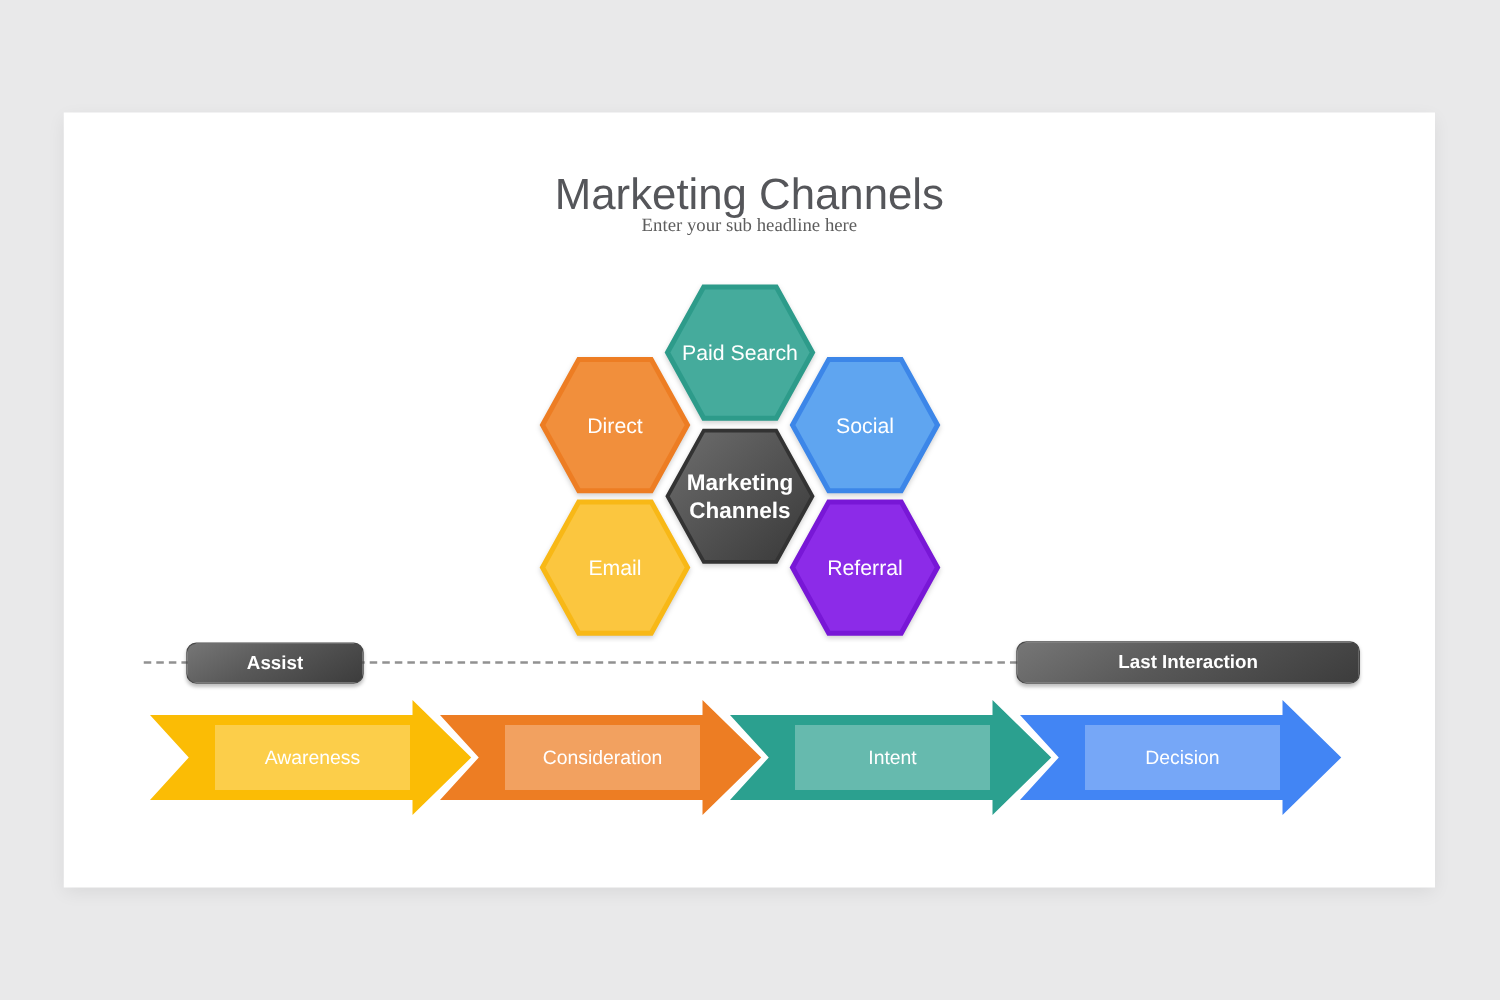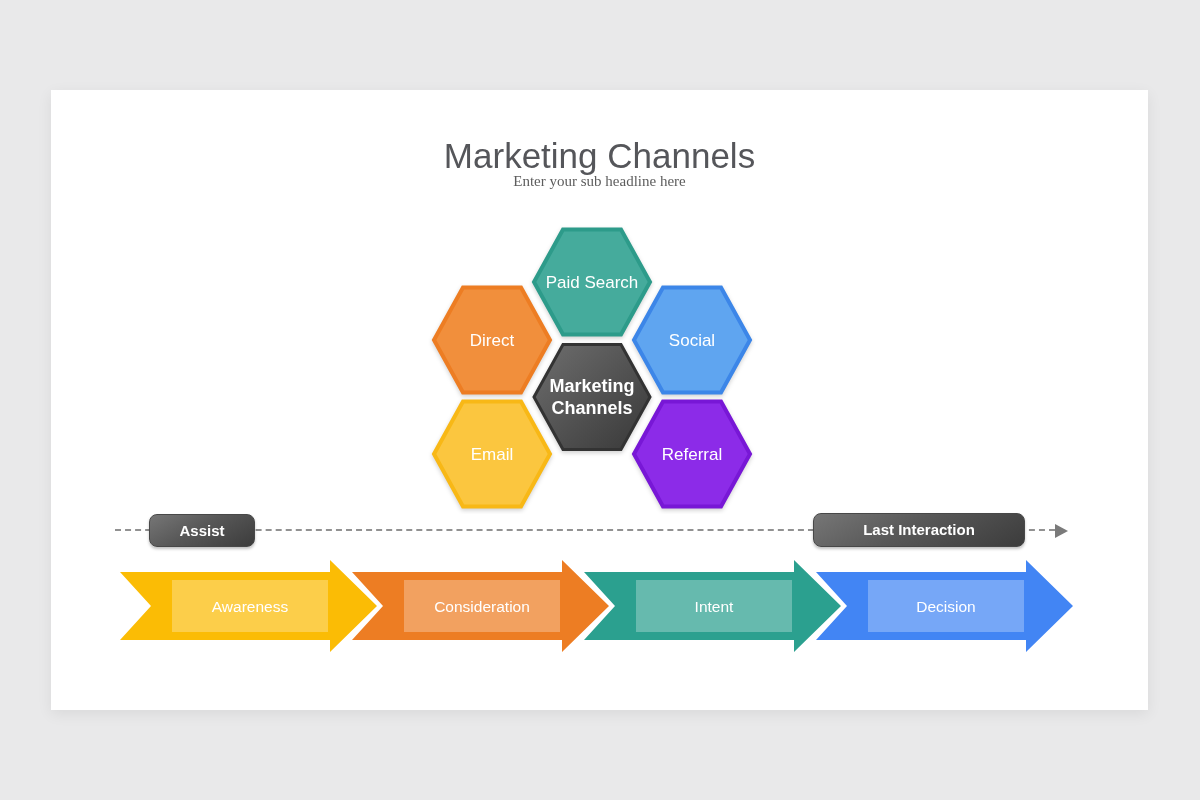--- a/index.html
+++ b/index.html
@@ -74,22 +74,22 @@
     background: linear-gradient(150deg, #767676 0%, #585858 45%, #3c3c3c 100%);
     border: 1px solid #484848;
     border-radius: 8px;
     color: #ffffff;
     font-size: 15px;
     font-weight: bold;
     text-align: center;
     box-shadow: 0 2px 3px rgba(0,0,0,0.25);
     z-index: 3;
   }
-  .badge-assist { left: 149px; top: 514px; width: 106px; height: 33px; line-height: 31px; }
-  .badge-last { left: 813px; top: 513px; width: 212px; height: 34px; line-height: 32px; }
+  .badge-assist { left: 149px; top: 514px; width: 142px; height: 33px; line-height: 31px; }
+  .badge-last { left: 813px; top: 513px; width: 275px; height: 34px; line-height: 32px; }
   .funnel-arrows {
     position: absolute;
     left: 112px; top: 554px;
     width: 975px; height: 104px;
   }
   .stage-shape { paint-order: stroke; stroke: #ffffff; stroke-width: 7px; stroke-linejoin: miter; }
   .stage-inner { fill: rgba(255,255,255,0.28); }
   .stage-label {
     fill: #ffffff;
     font-family: "Liberation Sans", sans-serif;

